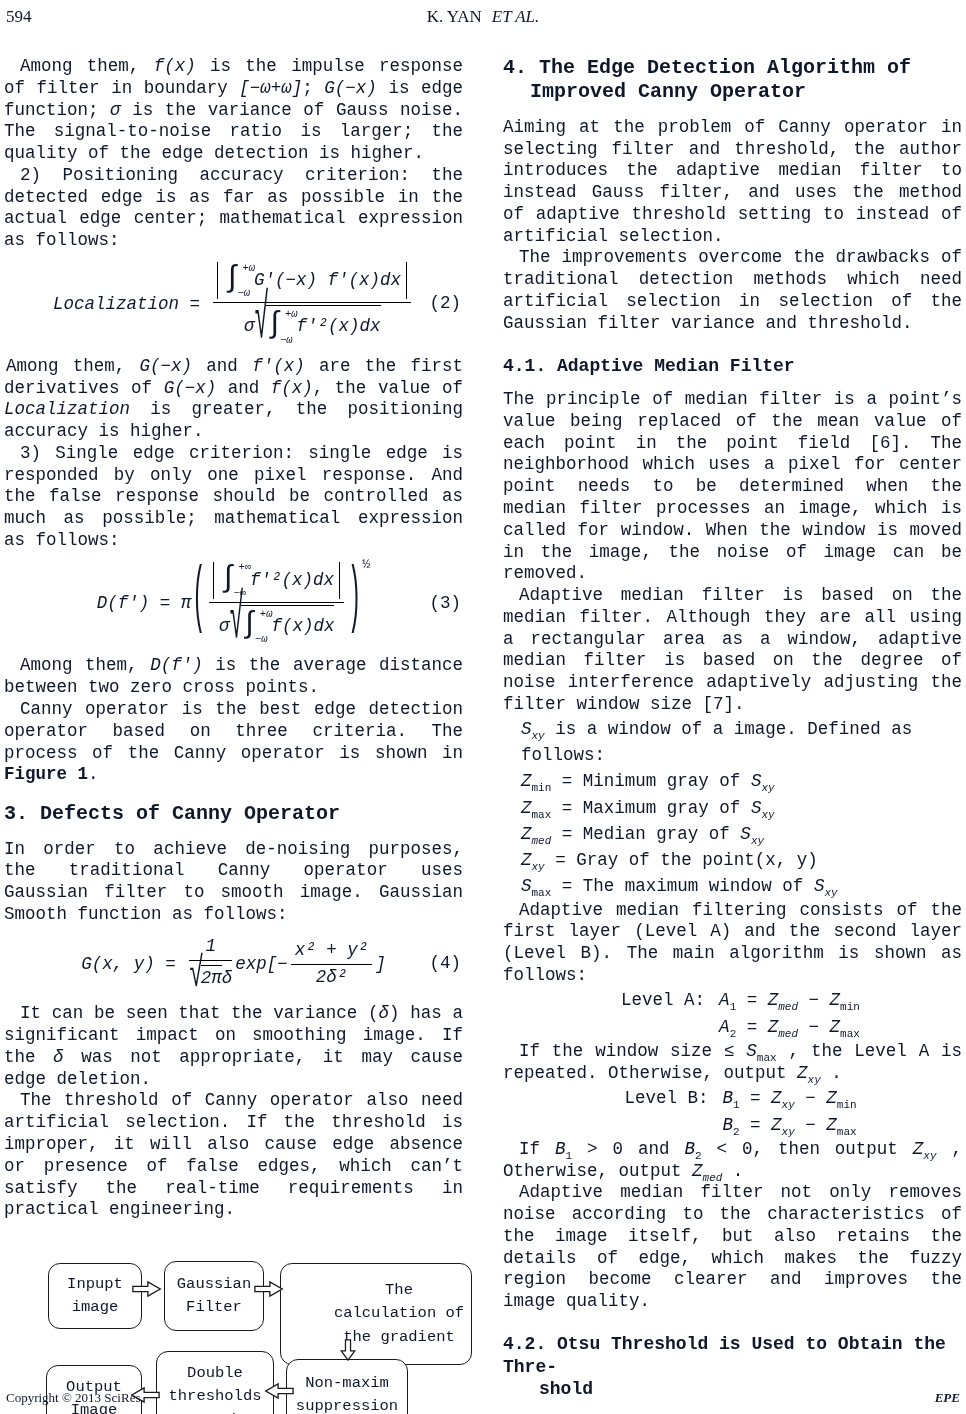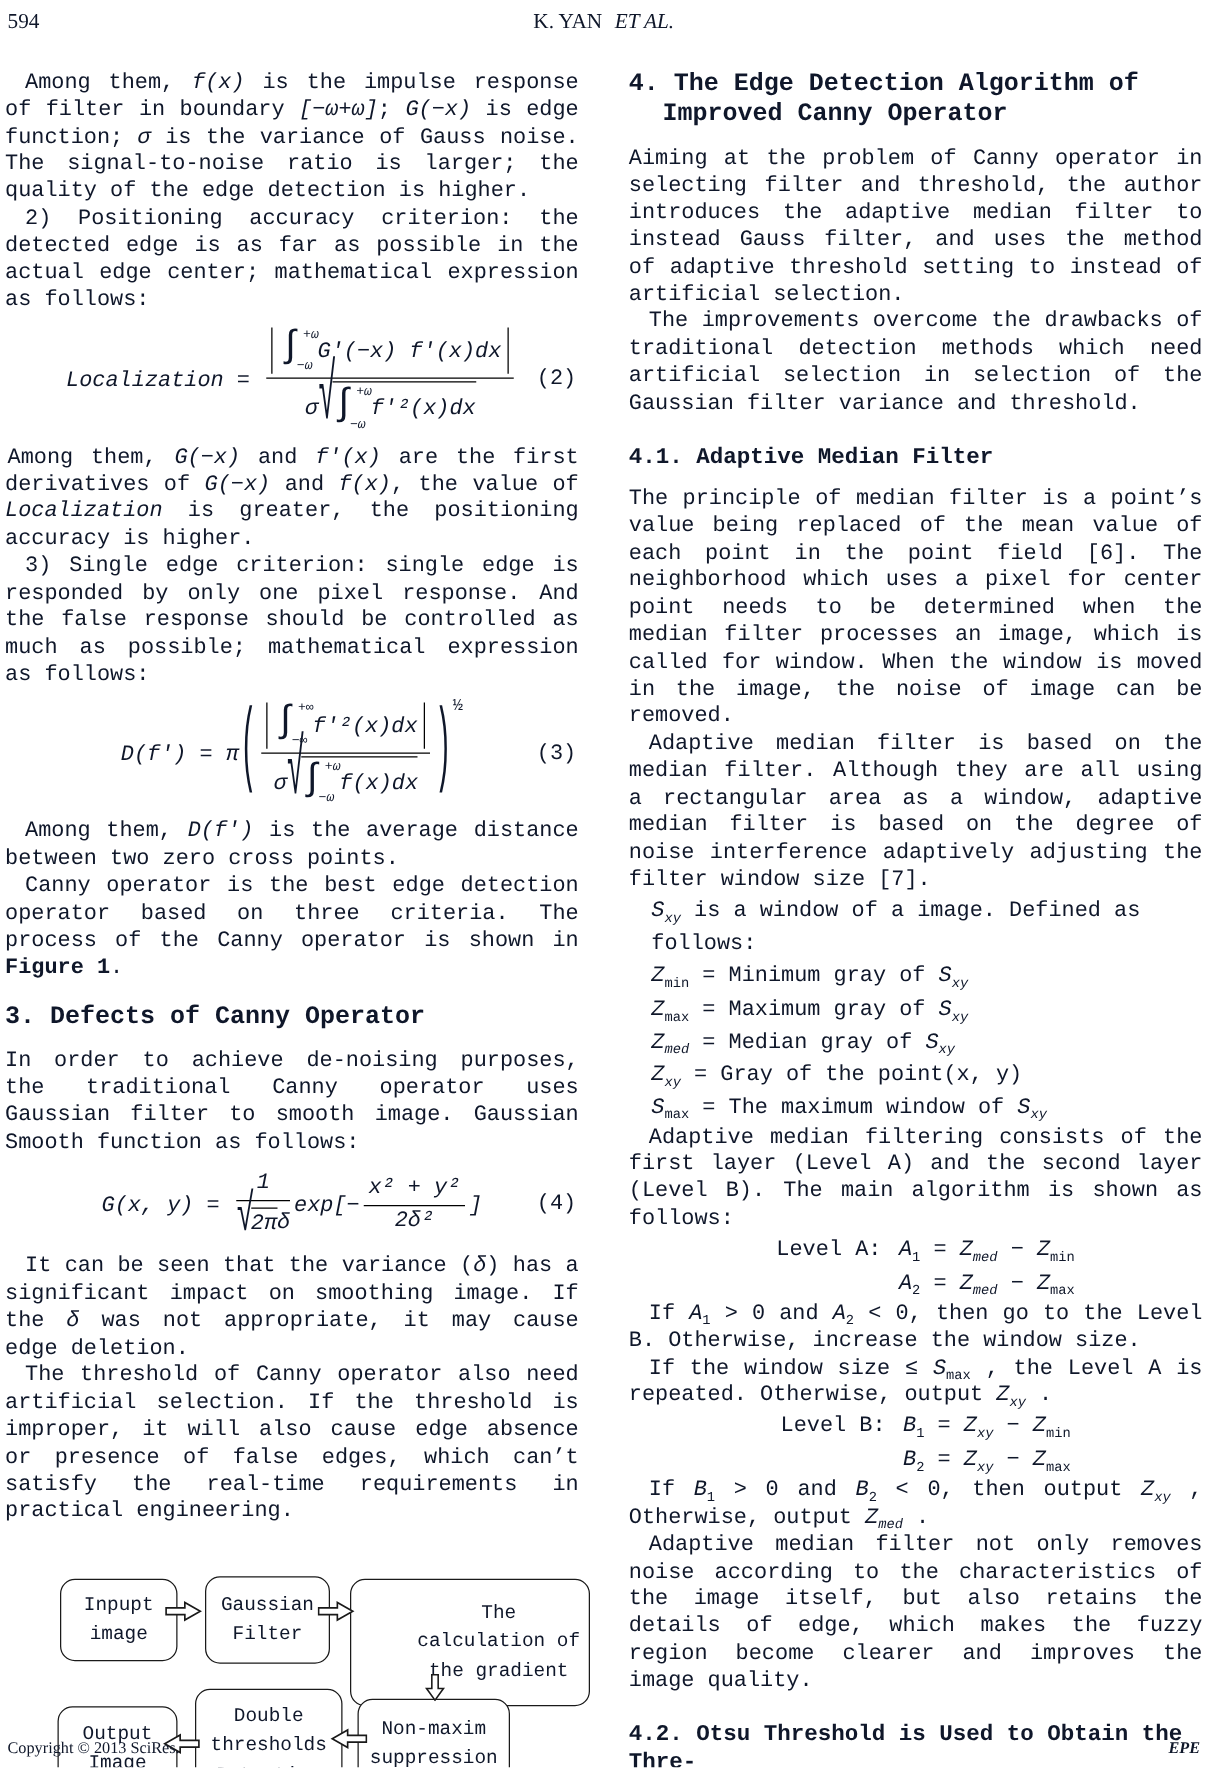--- a/index.html
+++ b/index.html
@@ -213,37 +213,37 @@
 
       <p class="ind">Adaptive median filtering consists of the first layer (Level A) and the second layer (Level B). The main algorithm is shown as follows:</p>
 
       <div class="lev">
         <span class="levlabel">Level A:</span><span class="levels">
           <span class="levline"><span class="mi">A</span><sub>1</sub><span class="mi"> = Z</span><sub class="mi">med</sub><span class="mi"> − Z</span><sub>min</sub></span>
           <span class="levline"><span class="mi">A</span><sub>2</sub><span class="mi"> = Z</span><sub class="mi">med</sub><span class="mi"> − Z</span><sub>max</sub></span>
         </span>
       </div>
 
-      <p class="ind"><span>If  </span><span class="mi">A</span><sub>1</sub><span> &gt; 0  and  </span><span class="mi">A</span><sub>2</sub><span> &lt; 0</span><span>, then go to the Level B. Otherwise, increase the window size.</span></p>
 
       <p class="ind"><span>If the window size </span><span>≤ </span><span class="mi">S</span><sub>max</sub><span> , the Level A is repeated. Otherwise, output  </span><span class="mi">Z</span><sub class="mi">xy</sub><span> .</span></p>
 
       <div class="lev">
         <span class="levlabel">Level B:</span><span class="levels">
           <span class="levline"><span class="mi">B</span><sub>1</sub><span class="mi"> = Z</span><sub class="mi">xy</sub><span class="mi"> − Z</span><sub>min</sub></span>
           <span class="levline"><span class="mi">B</span><sub>2</sub><span class="mi"> = Z</span><sub class="mi">xy</sub><span class="mi"> − Z</span><sub>max</sub></span>
         </span>
       </div>
 
       <p class="ind"><span>If  </span><span class="mi">B</span><sub>1</sub><span> &gt; 0  and  </span><span class="mi">B</span><sub>2</sub><span> &lt; 0</span><span>, then output  </span><span class="mi">Z</span><sub class="mi">xy</sub><span> , Otherwise, output  </span><span class="mi">Z</span><sub class="mi">med</sub><span> .</span></p>
 
       <p class="ind">Adaptive median filter not only removes noise according to the characteristics of the image itself, but also retains the details of edge, which makes the fuzzy region become clearer and improves the image quality.</p>
 
       <div class="h3">
         <span>4.2. Otsu Threshold is Used to Obtain the Thre-</span>
+        <span class="hang">shold</span>
       </div>
 
       <p>Otsu threshold method is an adaptive threshold determi-</p>
 
     </div>
   </div>
 
   <div class="ftr">
     <span>Copyright © 2013 SciRes.</span>
     <span class="jrnl">EPE</span>

